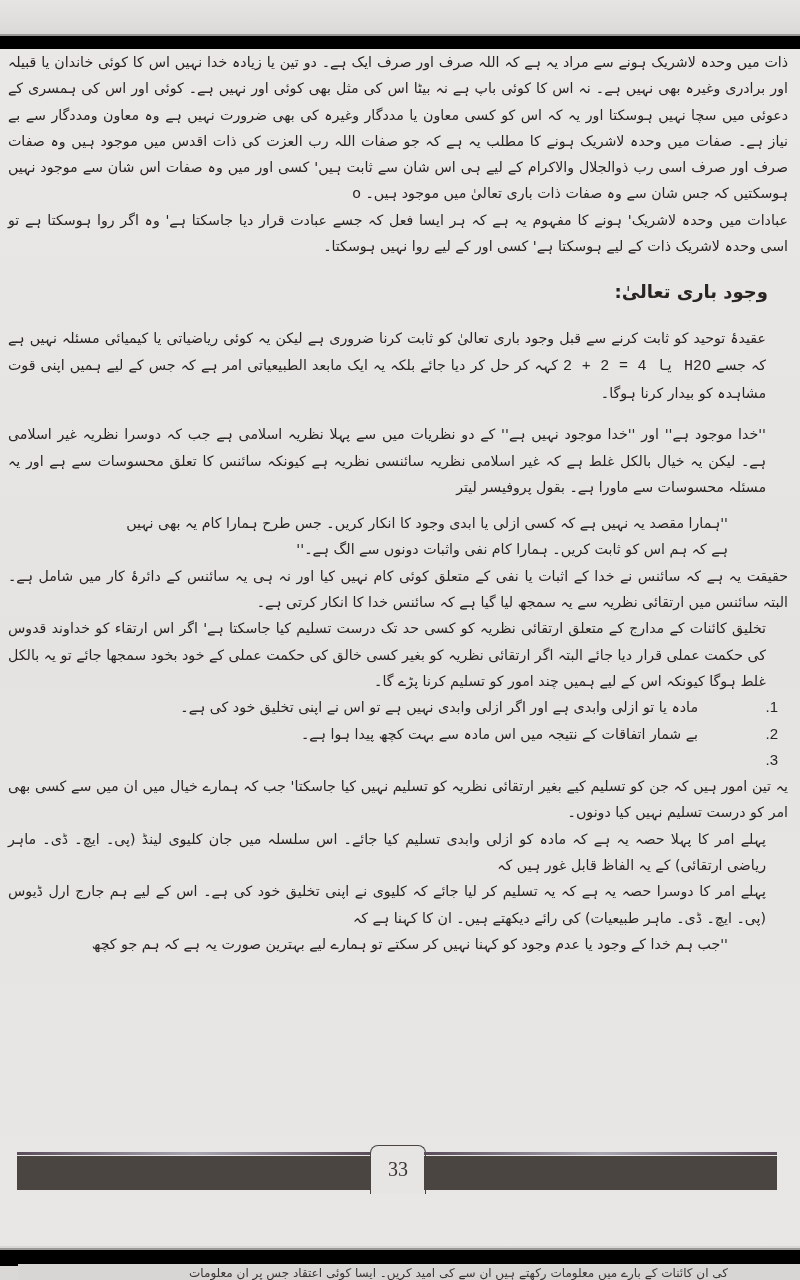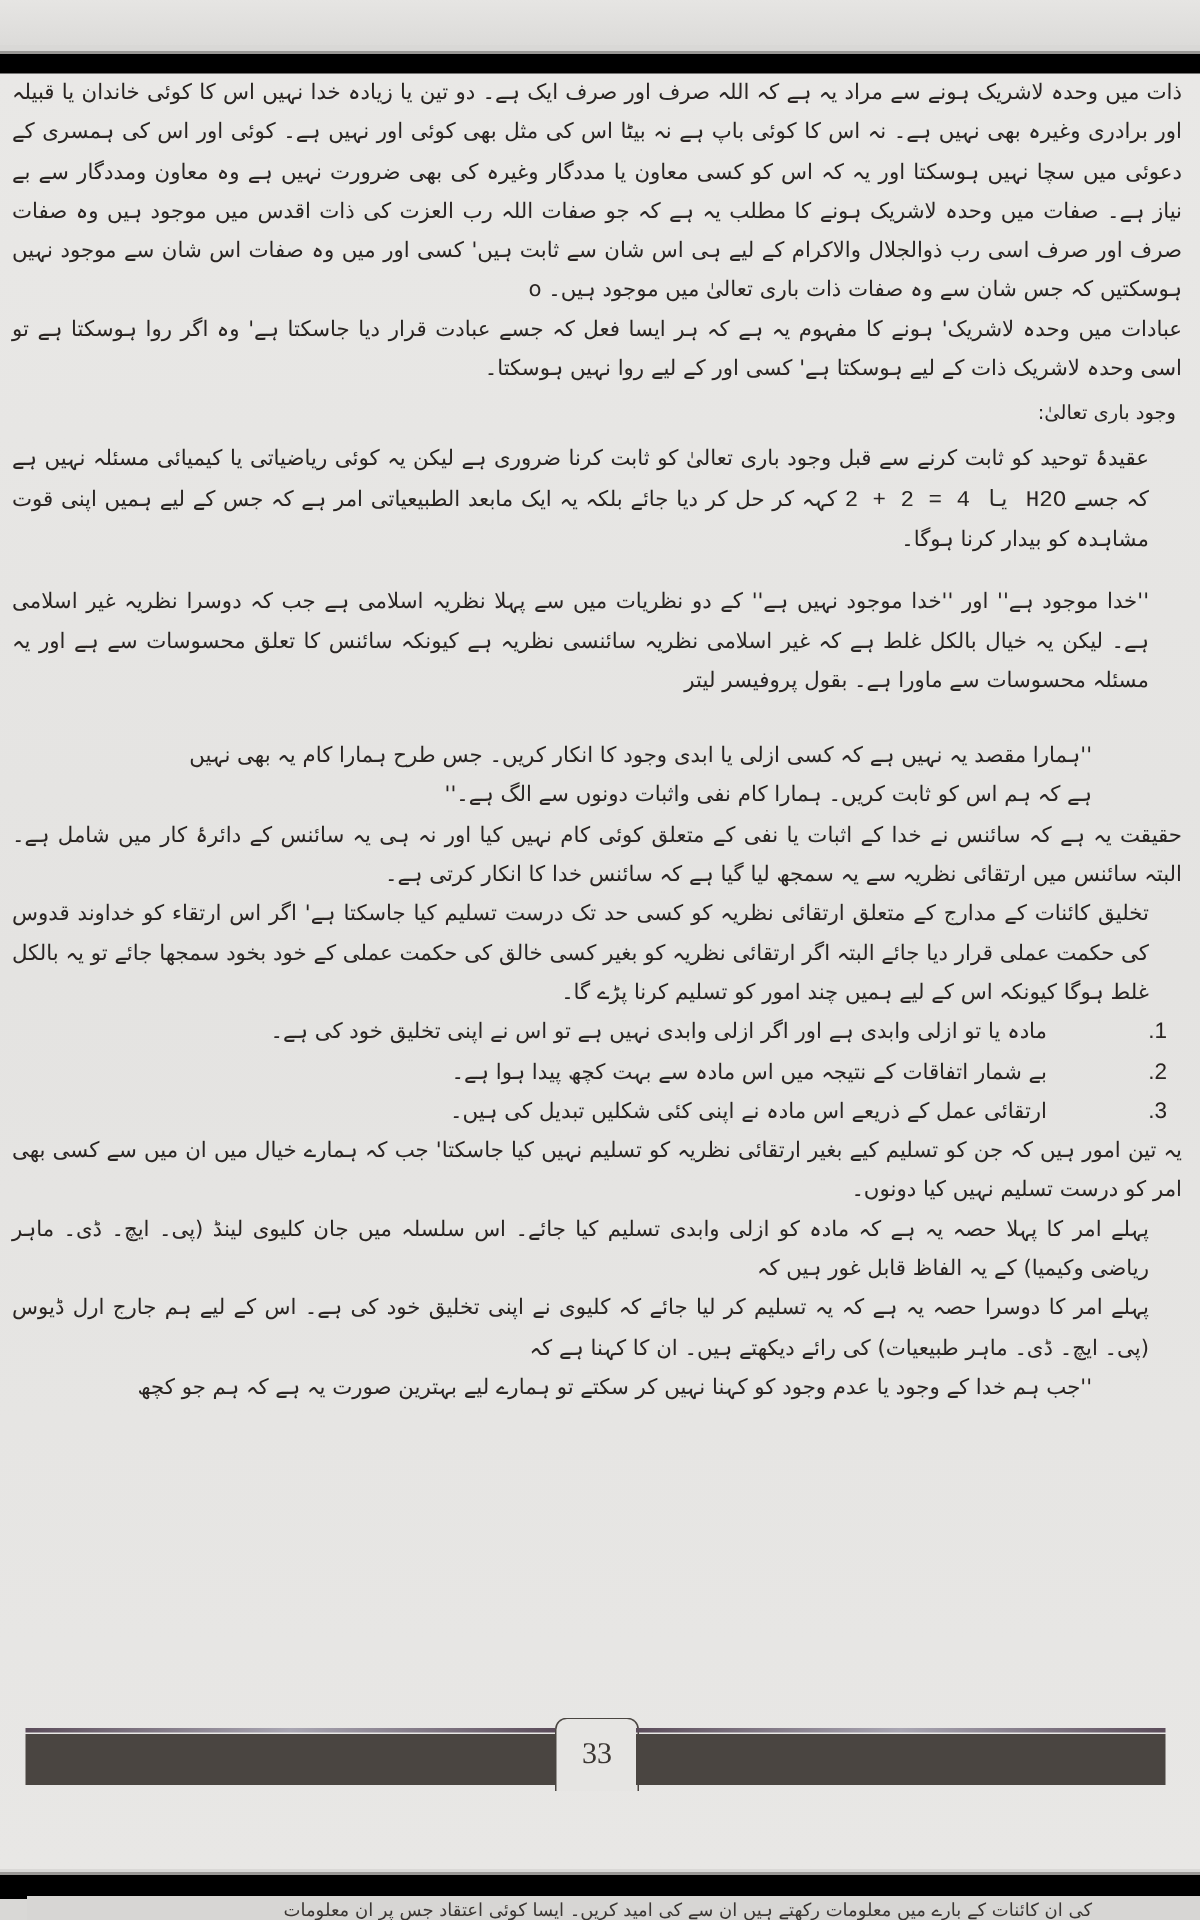--- a/index.html
+++ b/index.html
@@ -24,22 +24,22 @@
     overflow:hidden;
   }
   .text {
     position:absolute; left:8px; right:12px; top:0;
     direction:rtl; text-align:justify;
     font-size:14.2px; line-height:26.3px;
   }
   .text p { margin:0; }
   .indent { padding-right:22px; }
   .heading {
-    font-size:13px; font-weight:normal; line-height:34px;
-    margin:0; padding-right:4px;
+    font-size:18px; font-weight:bold; line-height:34px;
+    margin:16px; padding-right:4px;
   }
   .eq { direction:ltr; unicode-bidi:embed; font-family:Liberation Mono, monospace; font-size:15px; }
   .quote { padding-right:60px; padding-left:110px; text-align:right; }
   .ol { padding-right:10px; }
   .ol .li { display:flex; flex-direction:row; }
   .ol .num { width:60px; font-family:"Liberation Sans", sans-serif; font-size:15px; }
   .ol .item { padding-right:20px; }
   .footer-band {
     position:absolute; left:17px; width:760px; top:1093px; height:46px;
   }
@@ -73,39 +73,38 @@
 <div class="prev-page"></div>
 <div class="bar top"></div>
 
 <div class="page">
   <div class="text">
     <p><span>ذات میں وحدہ لاشریک ہونے سے مراد یہ ہے کہ اللہ صرف اور صرف ایک ہے۔ دو تین یا زیادہ خدا نہیں اس کا کوئی خاندان یا قبیلہ اور برادری وغیرہ بھی نہیں ہے۔ نہ اس کا کوئی باپ ہے نہ بیٹا اس کی مثل بھی کوئی اور نہیں ہے۔ کوئی اور اس کی ہمسری کے دعوئی میں سچا نہیں ہوسکتا اور یہ کہ اس کو کسی معاون یا مددگار وغیرہ کی بھی ضرورت نہیں ہے وہ معاون ومددگار سے بے نیاز ہے۔ صفات میں وحدہ لاشریک ہونے کا مطلب یہ ہے کہ جو صفات اللہ رب العزت کی ذات اقدس میں موجود ہیں وہ صفات صرف اور صرف اسی رب ذوالجلال والاکرام کے لیے ہی اس شان سے ثابت ہیں' کسی اور میں وہ صفات اس شان سے موجود نہیں ہوسکتیں کہ جس شان سے وہ صفات ذات باری تعالیٰ میں موجود ہیں۔</span> <span class="bullet-o">o</span></p>
     <p>عبادات میں وحدہ لاشریک' ہونے کا مفہوم یہ ہے کہ ہر ایسا فعل کہ جسے عبادت قرار دیا جاسکتا ہے' وہ اگر روا ہوسکتا ہے تو اسی وحدہ لاشریک ذات کے لیے ہوسکتا ہے' کسی اور کے لیے روا نہیں ہوسکتا۔</p>
     <h2 class="heading">وجود باری تعالیٰ:</h2>
     <p class="indent"><span>عقیدۂ توحید کو ثابت کرنے سے قبل وجود باری تعالیٰ کو ثابت کرنا ضروری ہے لیکن یہ کوئی ریاضیاتی یا کیمیائی مسئلہ نہیں ہے کہ جسے</span> <span class="eq">2 + 2 = 4 یا H2O</span> <span>کہہ کر حل کر دیا جائے بلکہ یہ ایک مابعد الطبیعیاتی امر ہے کہ جس کے لیے ہمیں اپنی قوت مشاہدہ کو بیدار کرنا ہوگا۔</span></p>
     <p class="indent" style="margin-top:15px">''خدا موجود ہے'' اور ''خدا موجود نہیں ہے'' کے دو نظریات میں سے پہلا نظریہ اسلامی ہے جب کہ دوسرا نظریہ غیر اسلامی ہے۔ لیکن یہ خیال بالکل غلط ہے کہ غیر اسلامی نظریہ سائنسی نظریہ ہے کیونکہ سائنس کا تعلق محسوسات سے ہے اور یہ مسئلہ محسوسات سے ماورا ہے۔ بقول پروفیسر لیتر</p>
-    <p class="quote" style="margin-top:24px">''ہمارا مقصد یہ نہیں ہے کہ کسی ازلی یا ابدی وجود کا انکار کریں۔ جس طرح ہمارا کام یہ بھی نہیں ہے کہ ہم اس کو ثابت کریں۔ ہمارا کام نفی واثبات دونوں سے الگ ہے۔''</p>
+    <p class="quote" style="margin-top:10px">''ہمارا مقصد یہ نہیں ہے کہ کسی ازلی یا ابدی وجود کا انکار کریں۔ جس طرح ہمارا کام یہ بھی نہیں ہے کہ ہم اس کو ثابت کریں۔ ہمارا کام نفی واثبات دونوں سے الگ ہے۔''</p>
     <p>حقیقت یہ ہے کہ سائنس نے خدا کے اثبات یا نفی کے متعلق کوئی کام نہیں کیا اور نہ ہی یہ سائنس کے دائرۂ کار میں شامل ہے۔ البتہ سائنس میں ارتقائی نظریہ سے یہ سمجھ لیا گیا ہے کہ سائنس خدا کا انکار کرتی ہے۔</p>
     <p class="indent">تخلیق کائنات کے مدارج کے متعلق ارتقائی نظریہ کو کسی حد تک درست تسلیم کیا جاسکتا ہے' اگر اس ارتقاء کو خداوند قدوس کی حکمت عملی قرار دیا جائے البتہ اگر ارتقائی نظریہ کو بغیر کسی خالق کی حکمت عملی کے خود بخود سمجھا جائے تو یہ بالکل غلط ہوگا کیونکہ اس کے لیے ہمیں چند امور کو تسلیم کرنا پڑے گا۔</p>
     <div class="ol">
       <div class="li">
         <span class="num">1.</span>
         <span class="item">مادہ یا تو ازلی وابدی ہے اور اگر ازلی وابدی نہیں ہے تو اس نے اپنی تخلیق خود کی ہے۔</span>
       </div>
       <div class="li">
         <span class="num">2.</span>
         <span class="item">بے شمار اتفاقات کے نتیجہ میں اس مادہ سے بہت کچھ پیدا ہوا ہے۔</span>
       </div>
       <div class="li">
         <span class="num">3.</span>
-        <span class="item">ارتقائی عمل کے ذریعے اس مادہ نے اپنی کئی شکلیں تبدیل کی ہیں۔</span>
       </div>
     </div>
     <p>یہ تین امور ہیں کہ جن کو تسلیم کیے بغیر ارتقائی نظریہ کو تسلیم نہیں کیا جاسکتا' جب کہ ہمارے خیال میں ان میں سے کسی بھی امر کو درست تسلیم نہیں کیا دونوں۔</p>
-    <p class="indent">پہلے امر کا پہلا حصہ یہ ہے کہ مادہ کو ازلی وابدی تسلیم کیا جائے۔ اس سلسلہ میں جان کلیوی لینڈ (پی۔ ایچ۔ ڈی۔ ماہر ریاضی وکیمیا) کے یہ الفاظ قابل غور ہیں کہ</p>
+    <p class="indent">پہلے امر کا پہلا حصہ یہ ہے کہ مادہ کو ازلی وابدی تسلیم کیا جائے۔ اس سلسلہ میں جان کلیوی لینڈ (پی۔ ایچ۔ ڈی۔ ماہر ریاضی ارتقائی) کے یہ الفاظ قابل غور ہیں کہ</p>
     <p class="indent">پہلے امر کا دوسرا حصہ یہ ہے کہ یہ تسلیم کر لیا جائے کہ کلیوی نے اپنی تخلیق خود کی ہے۔ اس کے لیے ہم جارج ارل ڈیوس (پی۔ ایچ۔ ڈی۔ ماہر طبیعیات) کی رائے دیکھتے ہیں۔ ان کا کہنا ہے کہ</p>
     <p class="quote" style="padding-right:60px;padding-left:70px;">''جب ہم خدا کے وجود یا عدم وجود کو کہنا نہیں کر سکتے تو ہمارے لیے بہترین صورت یہ ہے کہ ہم جو کچھ</p>
   </div>
 
   <div class="footer-band">
     <div class="band-left"></div>
     <div class="page-num-box">33</div>
     <div class="band-right"></div>
   </div>
 </div>

